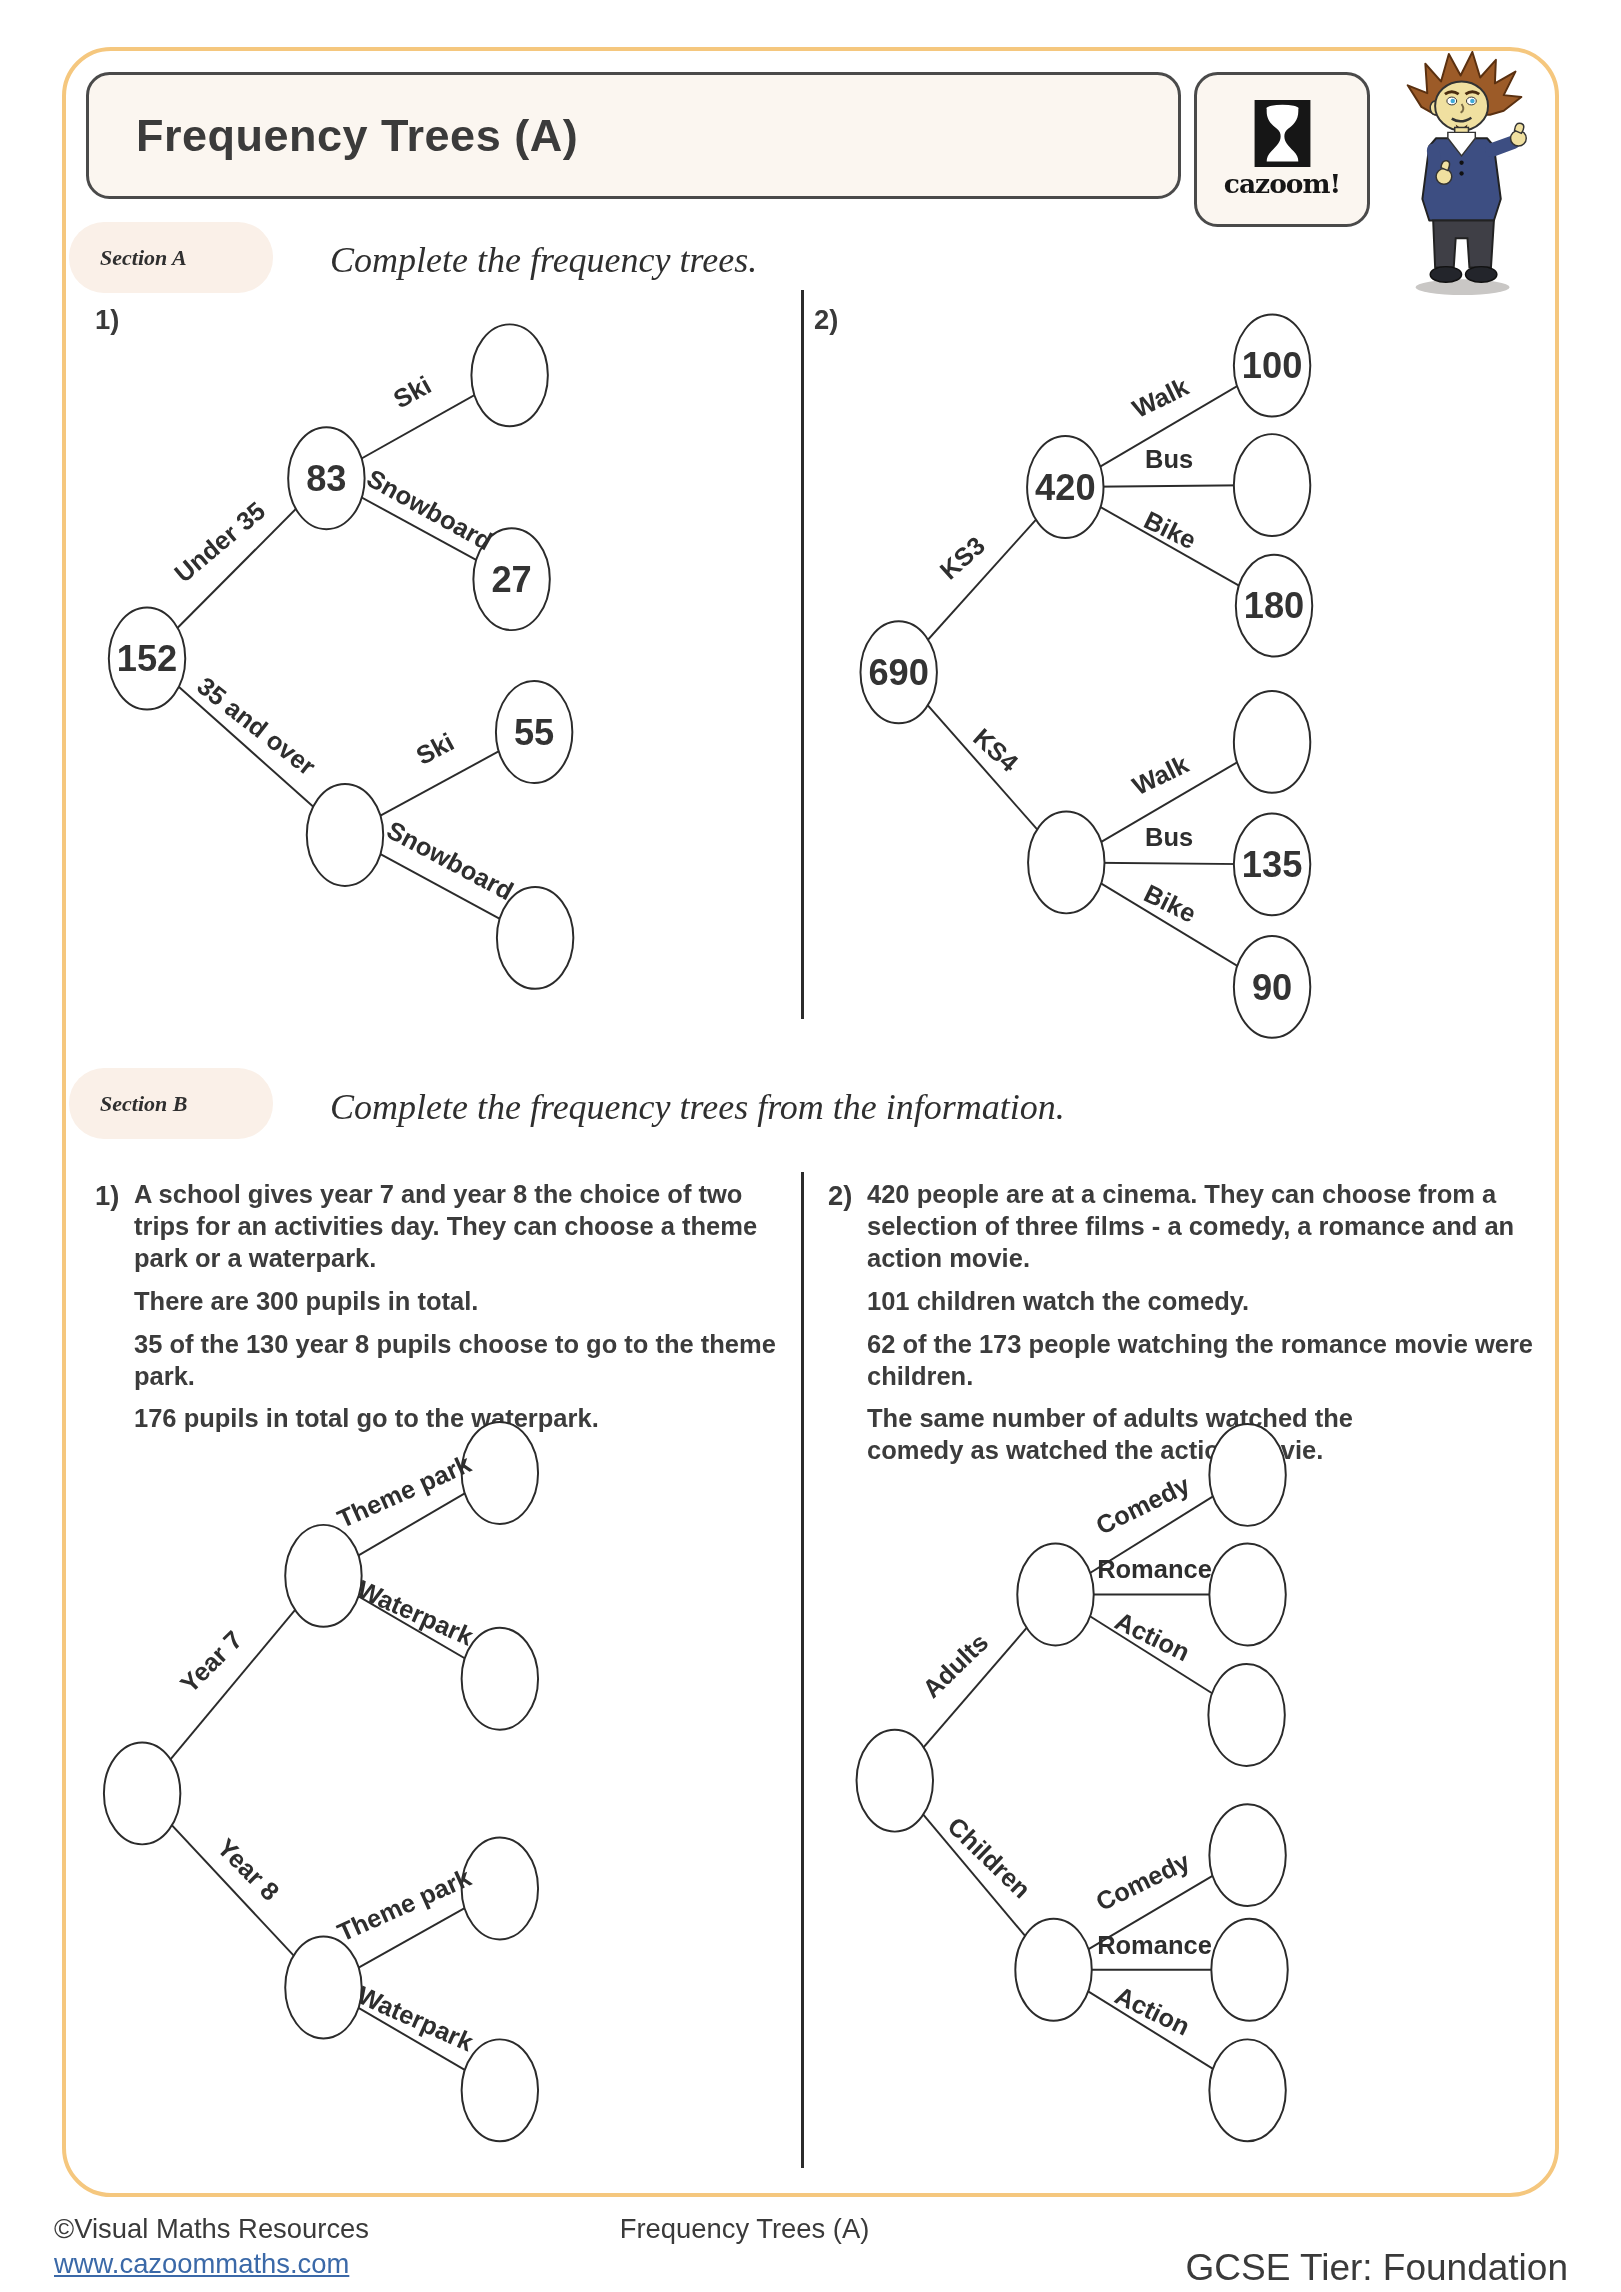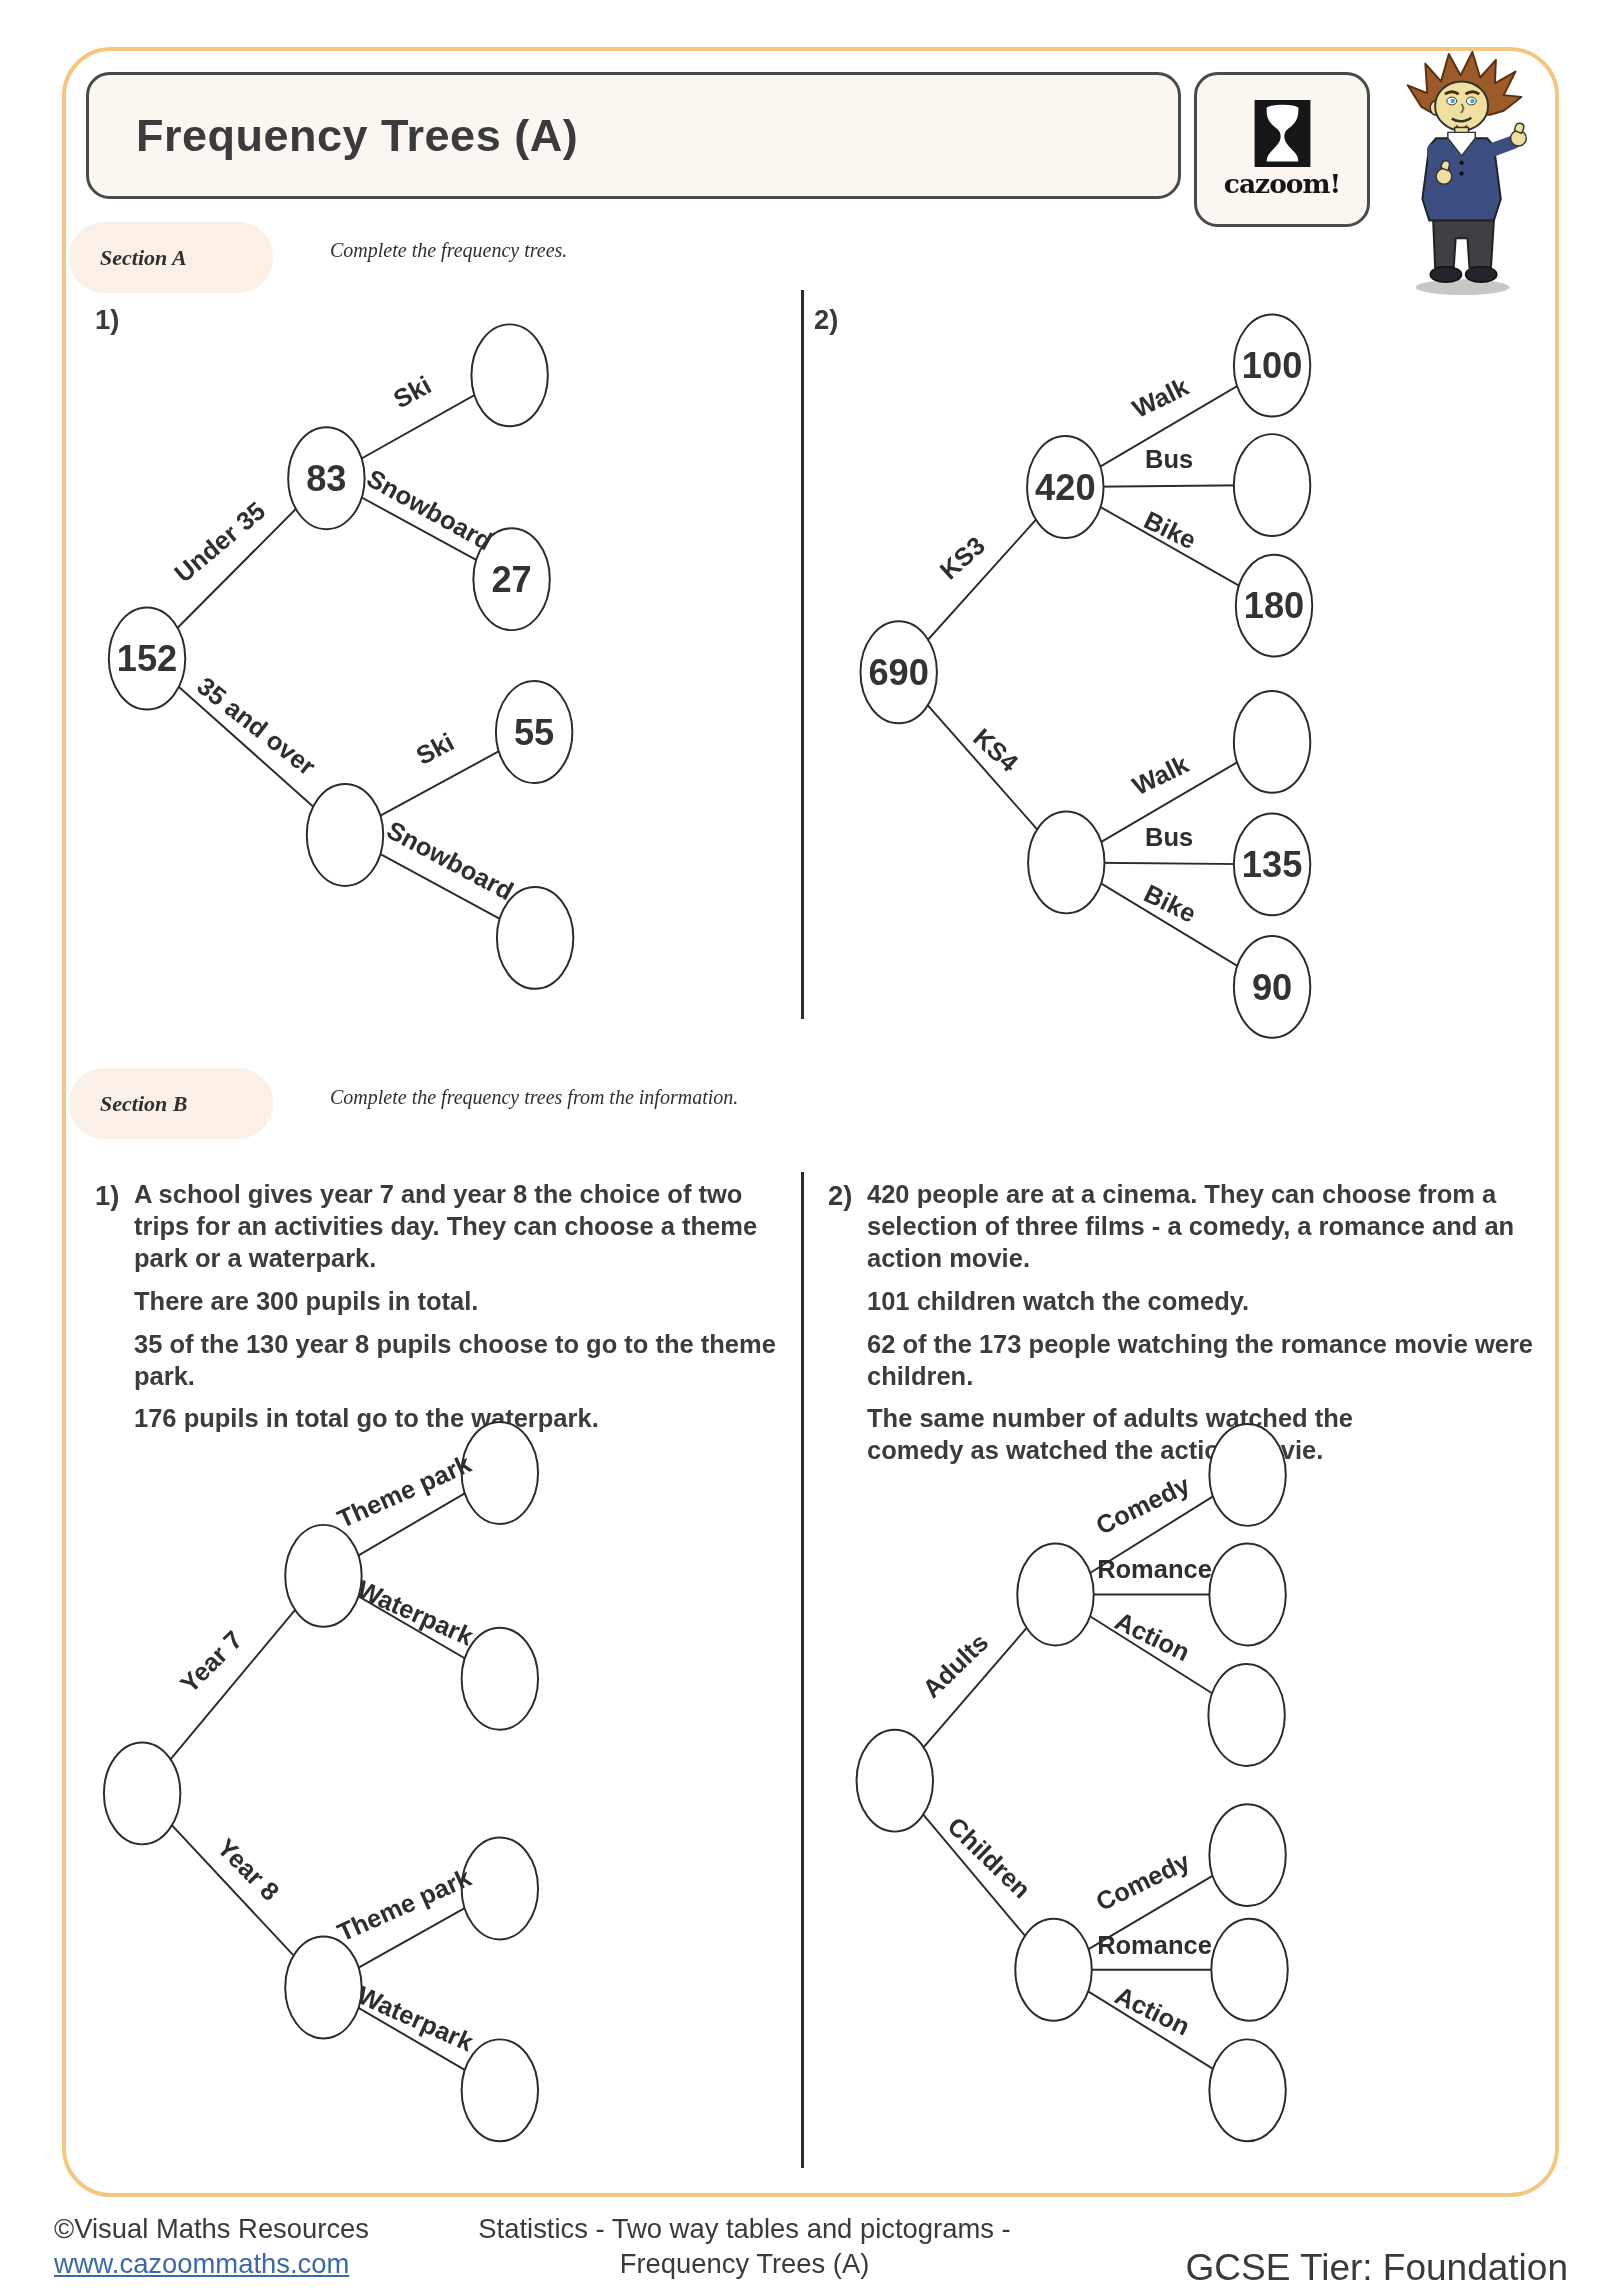--- a/index.html
+++ b/index.html
@@ -37,21 +37,21 @@
   
   .pill{
     background:#FAF0E8;border-radius:35px;height:71px;width:204px;
     display:flex;align-items:center;padding-left:31px;box-sizing:border-box;
     font-family:"Liberation Serif",serif;font-style:italic;font-weight:700;
     font-size:22px;color:#2f2f2f;
   }
   .pill-a{left:69px;top:222px;}
   .pill-b{left:69px;top:1068px;}
   .instruction{
-    font-family:"Liberation Serif",serif;font-style:italic;font-size:20px;color:#2f2f2f;
+    font-family:"Liberation Serif",serif;font-style:italic;font-size:36px;color:#2f2f2f;
   }
   .instr-a{left:330px;top:239px;}
   .instr-b{left:330px;top:1086px;}
   .qnum{font-size:27.4px;font-weight:600;color:#3a3a3a;}
   .qa1{left:95px;top:304px;}
   .qa2{left:814px;top:304px;}
   .qb1{left:95px;top:1180px;}
   .qb2{left:828px;top:1180px;}
   
   .problem{font-size:25.5px;font-weight:600;line-height:32px;color:#3c3c3c;}
@@ -267,17 +267,16 @@
       <text x="1178" y="1994" class="edge-label" transform="rotate(0 1178 1994)">Romance</text>
       <text x="1172" y="2060" class="edge-label" transform="rotate(26 1172 2060)">Action</text>
     </g>
   </svg>
 
 <div class="abs footer-left">
   <div>©Visual Maths Resources</div>
   <div><span class="footer-link">www.cazoommaths.com</span></div>
 </div>
 <div class="abs footer-center">
-  <div>Statistics - Two way tables and pictograms -</div>
   <div>Frequency Trees (A)</div>
 </div>
 <div class="abs footer-right">GCSE Tier: Foundation</div>
 
 
 </body></html>

